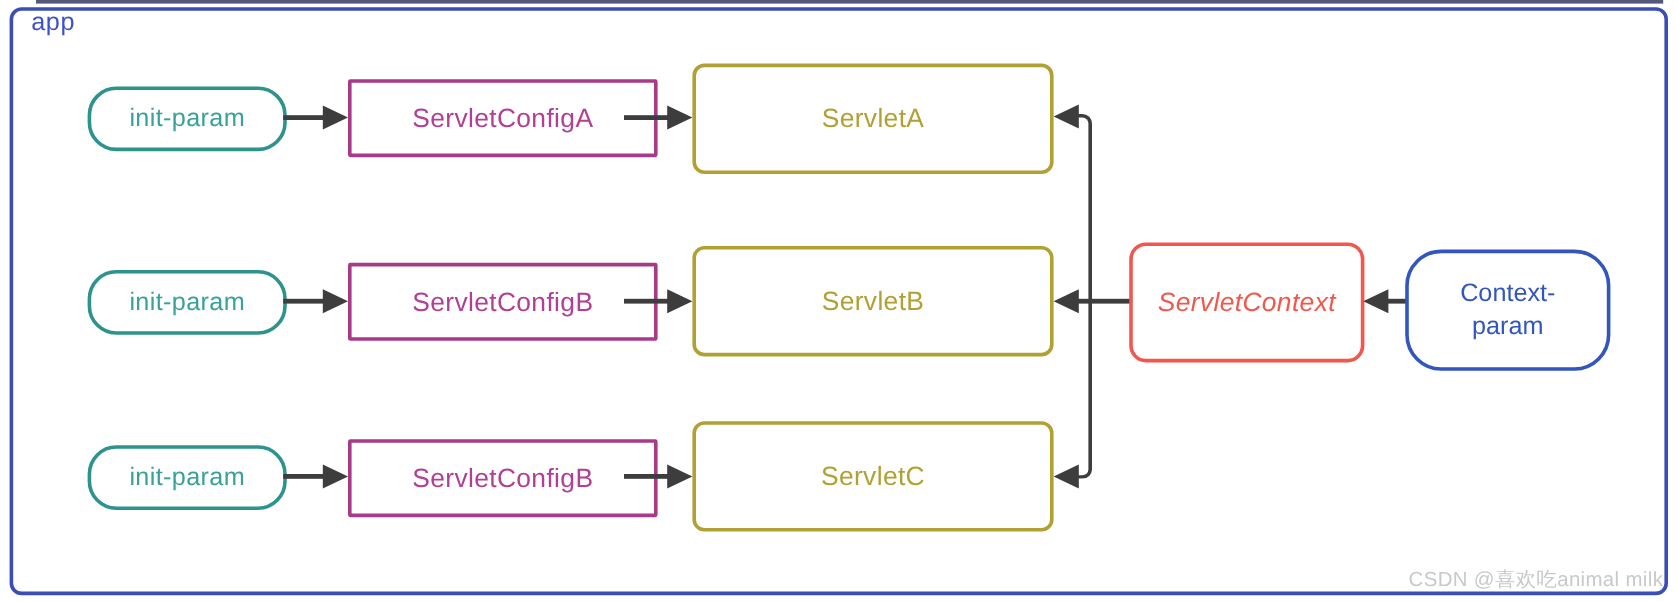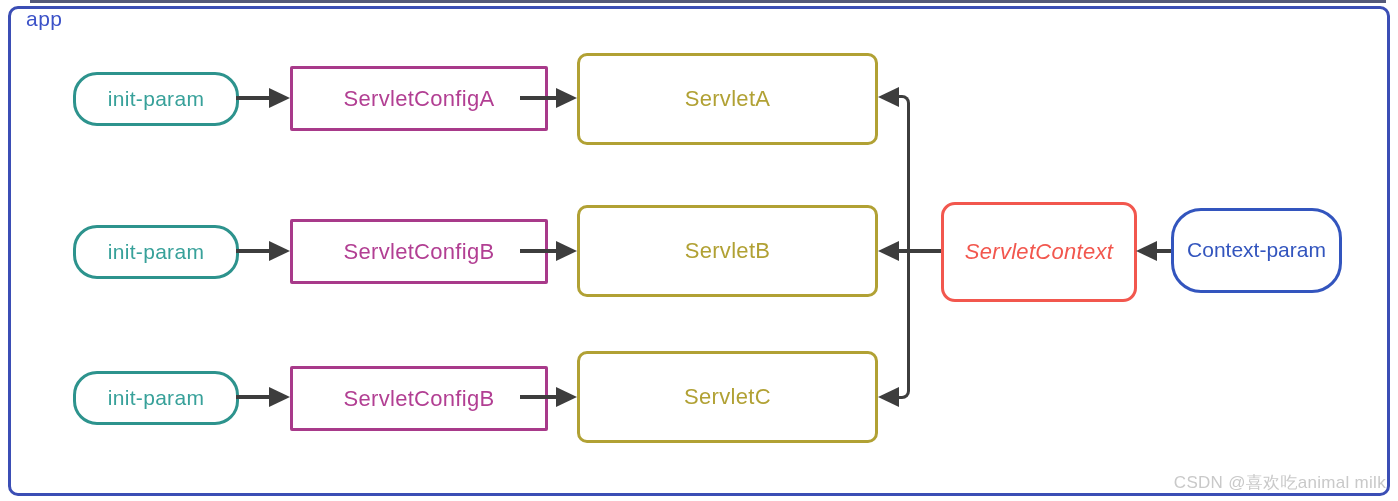--- a/index.html
+++ b/index.html
@@ -36,23 +36,23 @@
   .srv{
     width:301px;height:92px;border:3.5px solid var(--olive);
     border-radius:10px;color:var(--olive);font-size:22px;letter-spacing:.3px;
   }
   .ctx{
     left:941px;top:202px;width:196px;height:100px;
     border:3.5px solid var(--red);border-radius:14px;
     color:var(--red);font-size:22px;letter-spacing:.3px;font-style:italic;
   }
   .ctxp{
-    left:1171px;top:208px;width:171px;height:85px;
+    left:1171px;top:208px;width:171px;height:101px;
     border:3.5px solid var(--blue);border-radius:30px;
-    color:var(--blue);font-size:21px;line-height:1.25;
+    color:var(--blue);font-size:21px;flex-direction:column;line-height:1.25;
   }
   .hline{position:absolute;height:3.5px;background:var(--arrow);}
   .head-r{
     position:absolute;width:0;height:0;
     border-top:10px solid transparent;border-bottom:10px solid transparent;
     border-left:21px solid var(--arrow);
   }
   .head-l{
     position:absolute;width:0;height:0;
     border-top:10px solid transparent;border-bottom:10px solid transparent;

